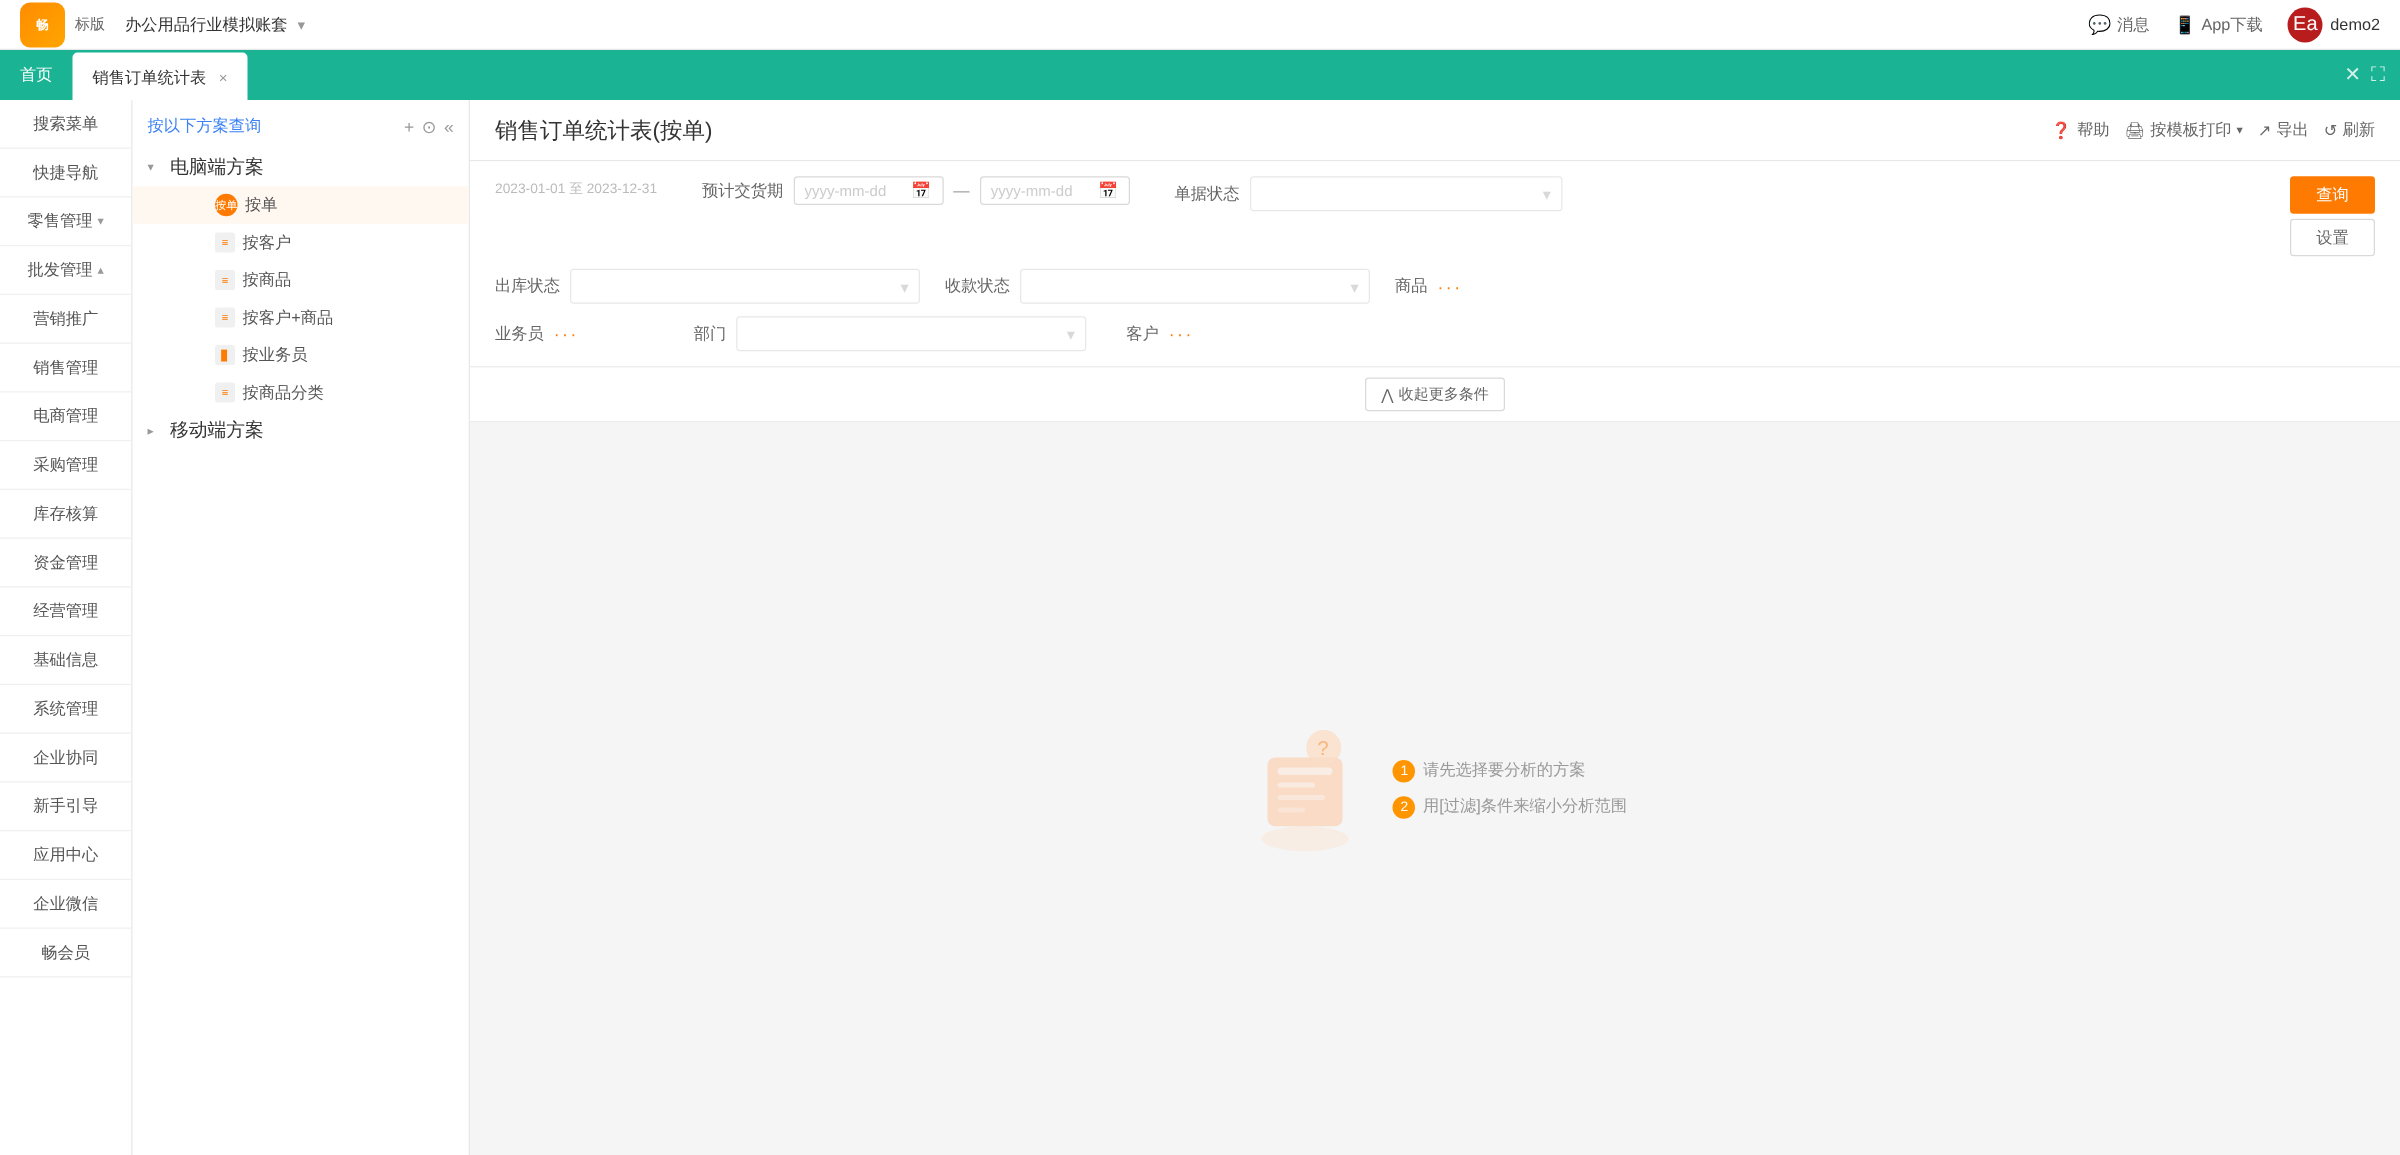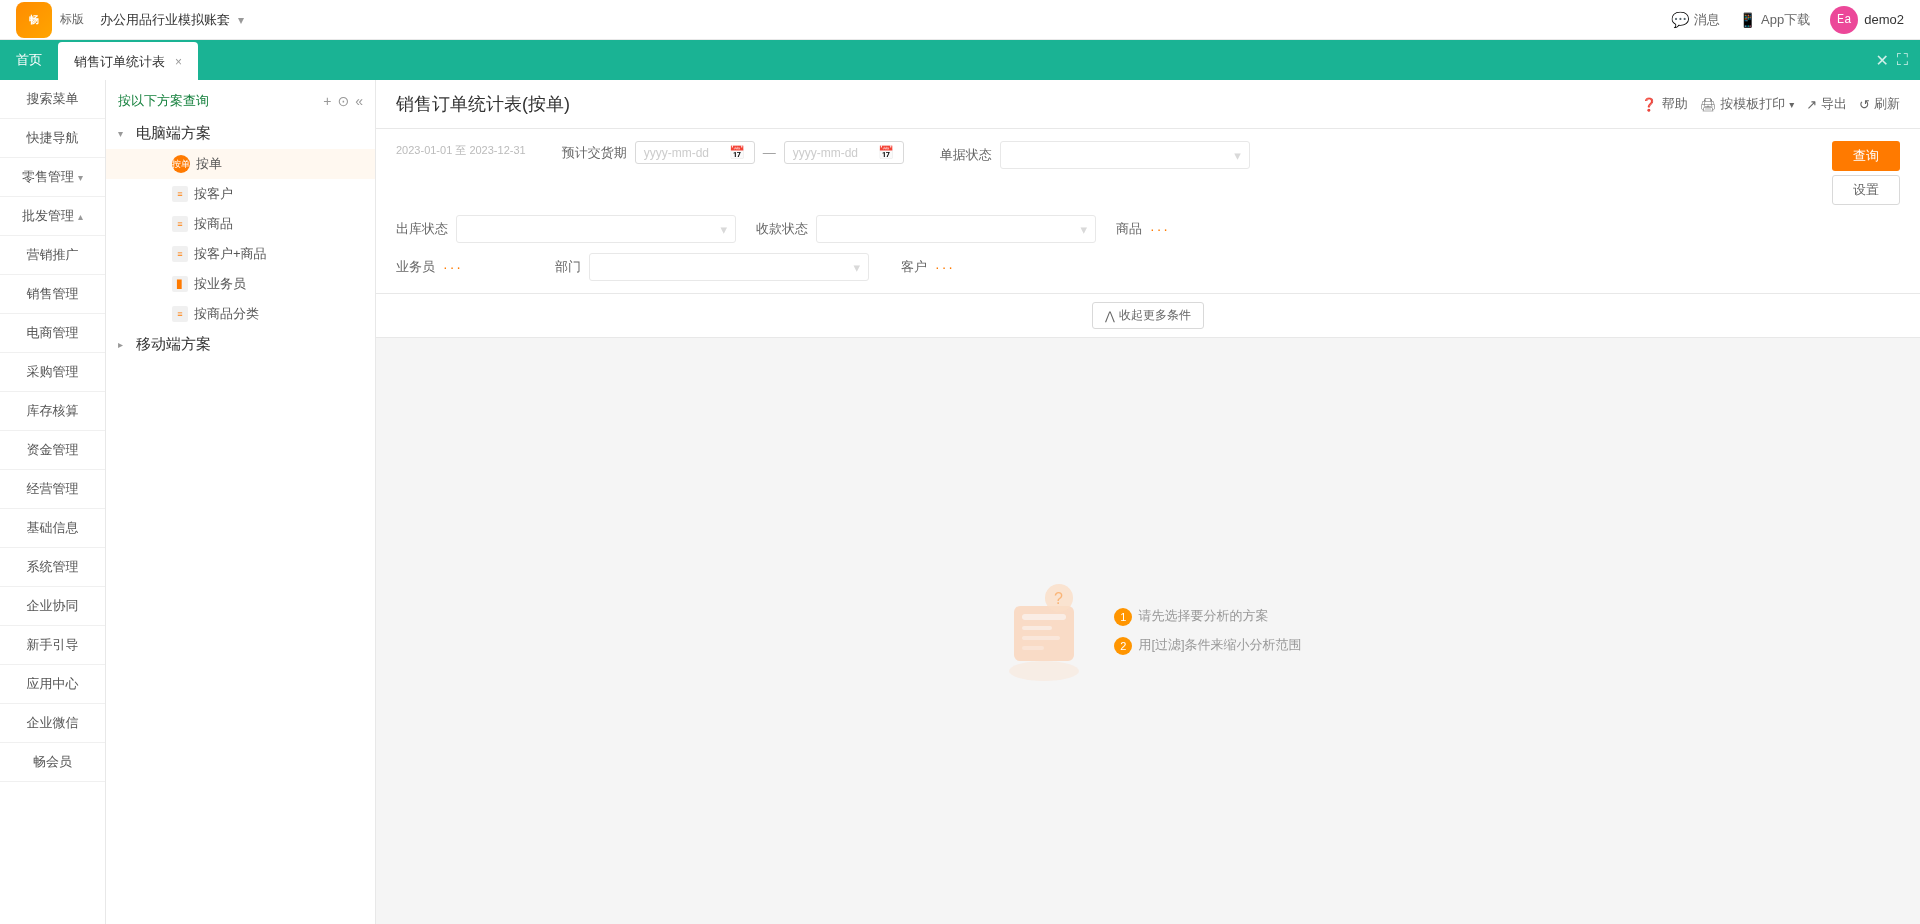--- a/index.html
+++ b/index.html
@@ -5,21 +5,21 @@
     * { box-sizing: border-box; margin: 0; padding: 0; }
     body { font-family: 'PingFang SC', 'Microsoft YaHei', sans-serif; font-size: 13px; background: #f5f5f5; color: #333; height: 924px; overflow: hidden; display: flex; flex-direction: column; }
 
     
     .top-bar { height: 40px; background: #fff; display: flex; align-items: center; padding: 0 16px; border-bottom: 1px solid #e8e8e8; justify-content: space-between; flex-shrink: 0; }
     .top-bar-left { display: flex; align-items: center; gap: 8px; }
     .brand-logo { width: 36px; height: 36px; border-radius: 8px; background: linear-gradient(135deg, #ff8c00, #ffa500); display: flex; align-items: center; justify-content: center; color: white; font-size: 10px; font-weight: bold; }
     .brand-name { font-size: 12px; color: #666; }
     .top-bar-right { display: flex; align-items: center; gap: 20px; }
     .top-bar-action { display: flex; align-items: center; gap: 4px; color: #666; font-size: 13px; cursor: pointer; }
-    .avatar { width: 28px; height: 28px; border-radius: 50%; background: #ec4899; display: flex; align-items: center; justify-content: center; color: white; font-size: 12px; font-family: Liberation Mono, monospace; }
+    .avatar { width: 28px; height: 28px; border-radius: 50%; background: #b91c1c; display: flex; align-items: center; justify-content: center; color: white; font-size: 16px; }
 
     
     .tab-bar { height: 40px; background: #1ab394; display: flex; align-items: center; padding: 0 0; flex-shrink: 0; }
     .tab-item { height: 40px; display: flex; align-items: center; padding: 0 16px; cursor: pointer; color: rgba(255,255,255,0.8); font-size: 13px; gap: 6px; }
     .tab-item.home { color: white; }
     .tab-item.active { background: #fff; color: #333; border-radius: 4px 4px 0 0; margin-top: 4px; }
     .tab-close { color: #999; font-size: 12px; margin-left: 4px; }
     .tab-bar-actions { margin-left: auto; display: flex; align-items: center; gap: 8px; padding-right: 12px; }
     .tab-bar-action-btn { color: rgba(255,255,255,0.8); cursor: pointer; font-size: 16px; }
 
@@ -32,21 +32,21 @@
     .sidebar-nav { padding: 10px 8px; color: #555; font-size: 13px; text-align: center; cursor: pointer; border-bottom: 1px solid #f0f0f0; }
     .sidebar-section { padding: 10px 8px; display: flex; align-items: center; justify-content: center; gap: 4px; color: #555; font-size: 13px; cursor: pointer; border-bottom: 1px solid #f0f0f0; }
     .arrow-icon { font-size: 10px; color: #999; }
 
     
     .content-area { flex: 1; display: flex; overflow: hidden; }
 
     
     .left-panel { width: 270px; background: #fff; border-right: 1px solid #e8e8e8; padding: 12px 0; flex-shrink: 0; overflow-y: auto; }
     .left-panel-header { display: flex; align-items: center; justify-content: space-between; padding: 0 12px 8px; }
-    .left-panel-title { font-size: 13px; color: #15803d; }
+    .left-panel-title { font-size: 13px; color: #3b82f6; }
     .left-panel-actions { display: flex; gap: 6px; align-items: center; }
     .panel-action-icon { color: #999; cursor: pointer; font-size: 14px; }
     .tree-item { display: flex; align-items: center; padding: 6px 12px; cursor: pointer; gap: 6px; }
     .tree-arrow { color: #999; font-size: 10px; width: 12px; }
     .tree-icon { width: 18px; height: 18px; border-radius: 50%; background: #ff7a00; display: flex; align-items: center; justify-content: center; color: white; font-size: 10px; flex-shrink: 0; }
     .tree-label { font-size: 15px; color: #333; }
     .tree-sub-item { display: flex; align-items: center; padding: 6px 12px 6px 36px; cursor: pointer; gap: 6px; }
     .tree-sub-icon { width: 16px; height: 16px; border-radius: 2px; background: #f0f0f0; display: flex; align-items: center; justify-content: center; color: #ff7a00; font-size: 9px; flex-shrink: 0; }
     .tree-sub-label { font-size: 13px; color: #555; }
 

